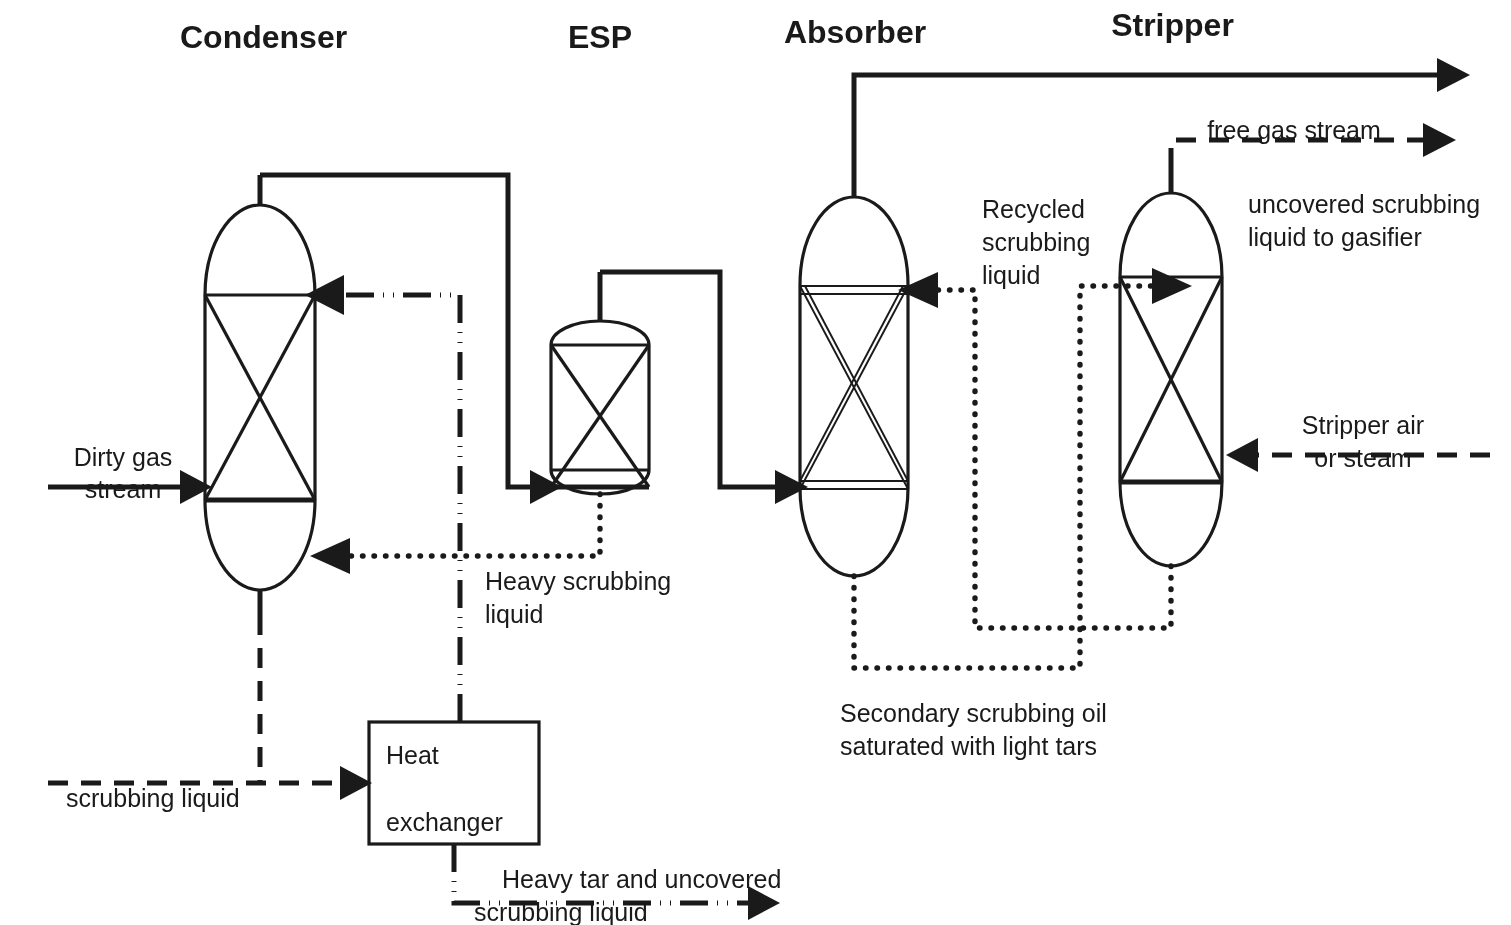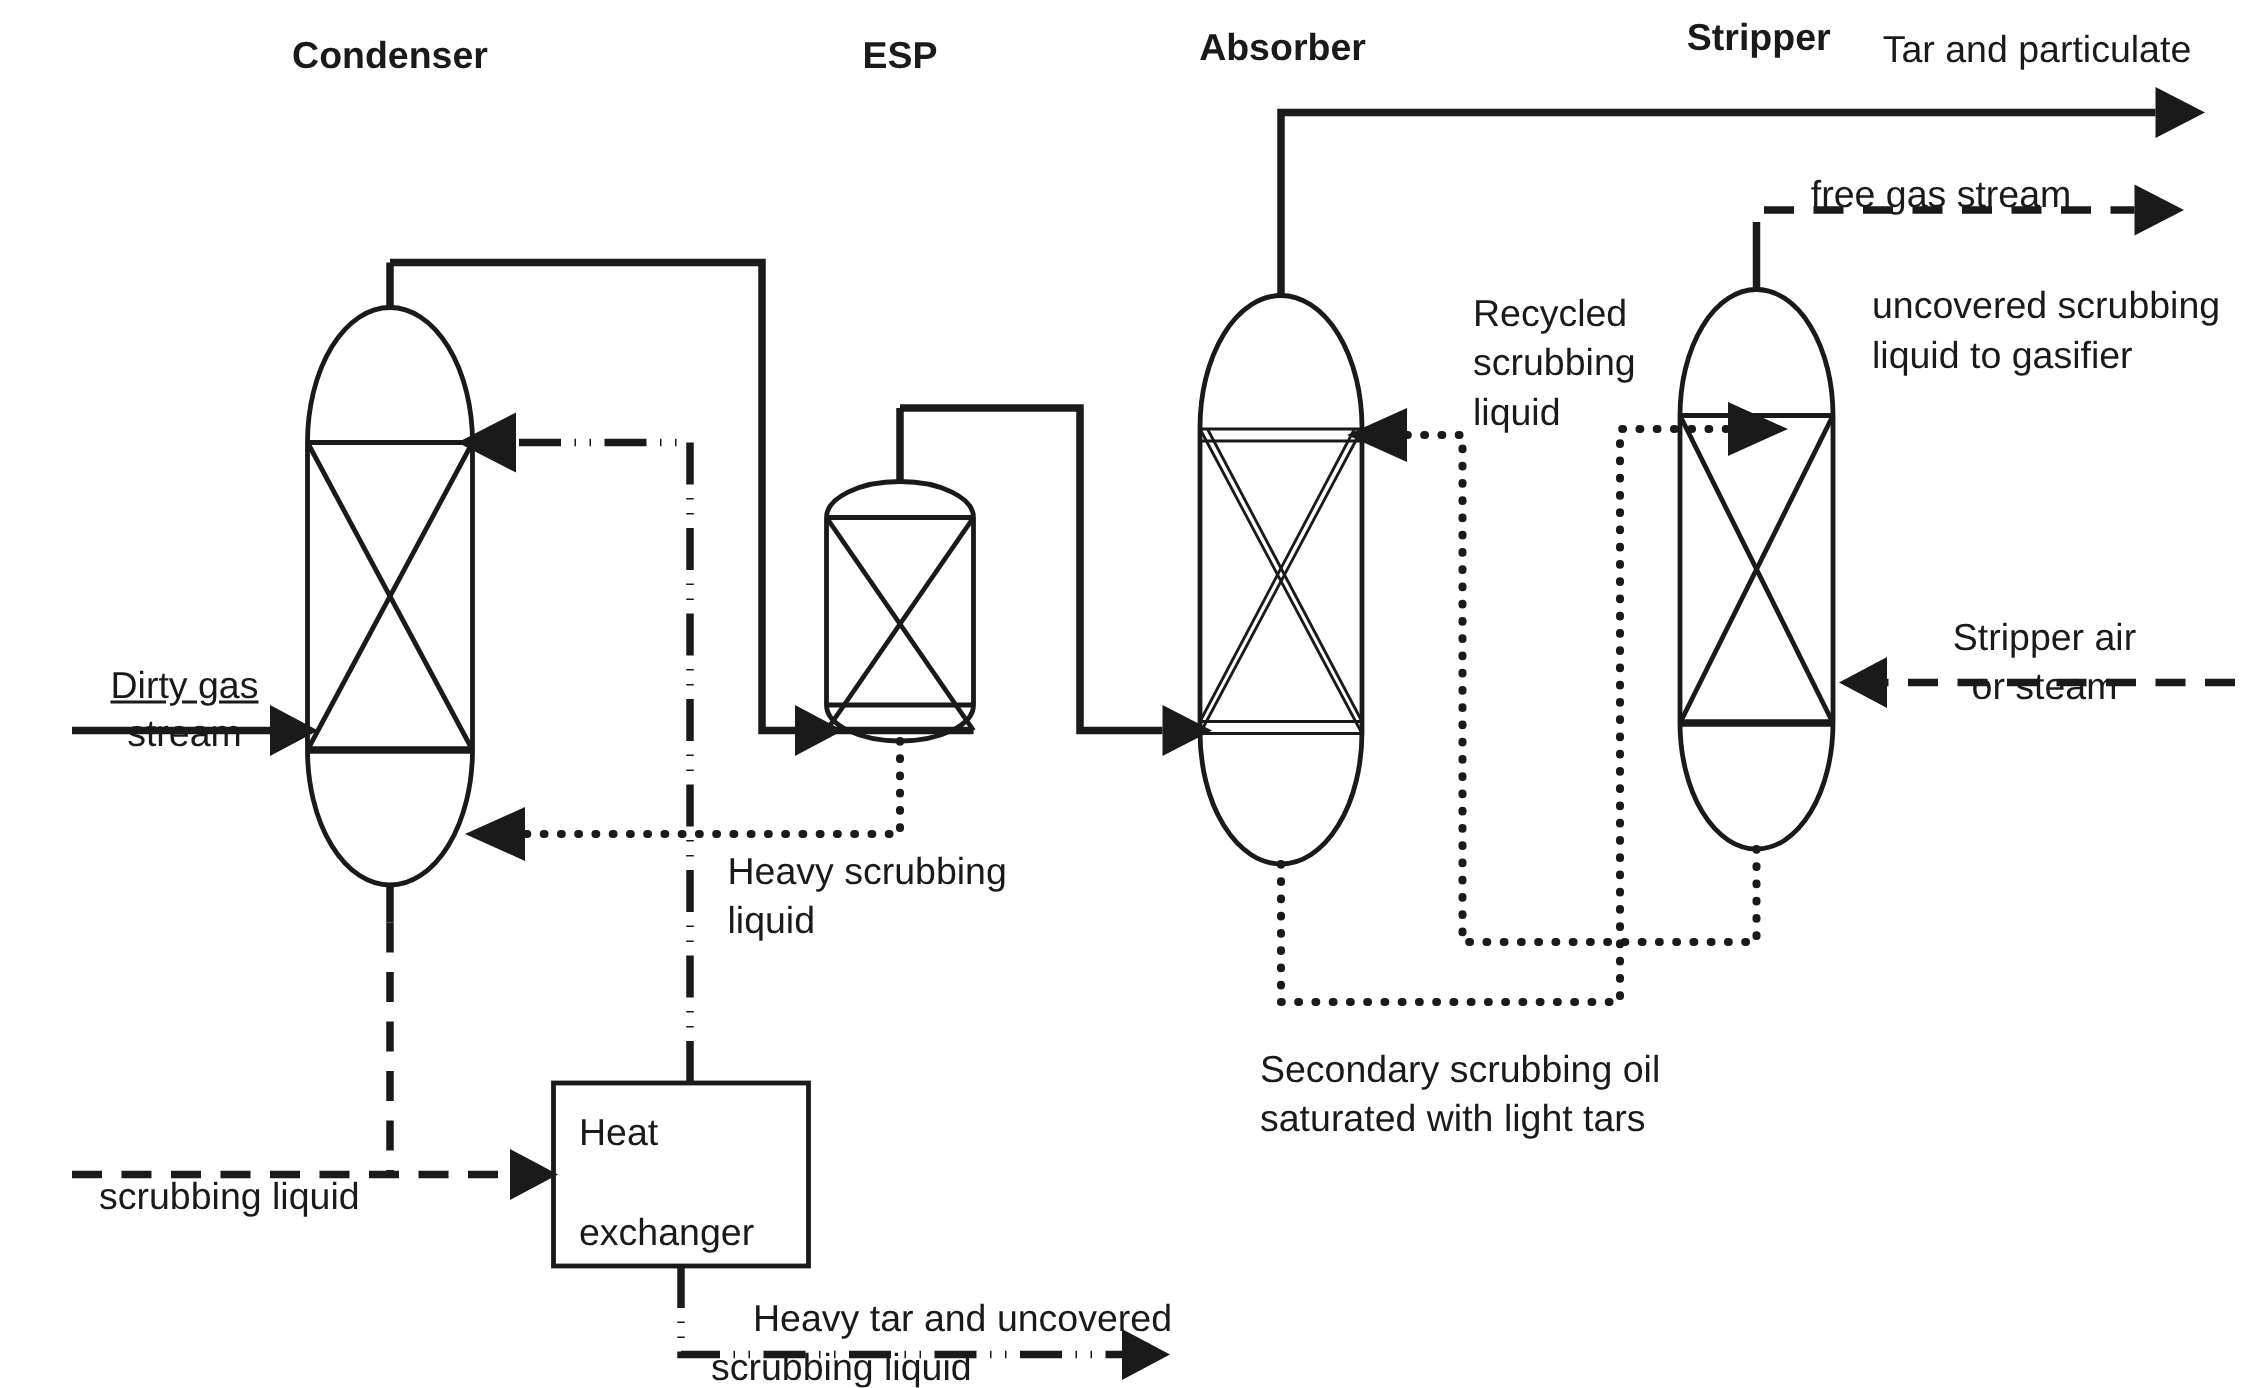--- a/index.html
+++ b/index.html
@@ -25,21 +25,21 @@
   
   .lbl{
     position:absolute;
     font-family:"Liberation Sans", sans-serif;
     font-size:25px;line-height:31px;
     color:#1a1a1a;white-space:pre;
   }
   .hdr{
     position:absolute;
     font-family:"Liberation Sans", sans-serif;
-    font-size:25px;font-weight:bold;line-height:30px;
+    font-size:32px;font-weight:bold;line-height:30px;
     color:#1a1a1a;white-space:pre;
   }
   .ta-c{text-align:center;}
 </style>
 </head>
 <body>
 
 <div id="stage">
 
   <svg id="pfd" viewBox="0 0 1511 925">
@@ -185,24 +185,23 @@
       <path class="dotted" d="M854,576 L854,668 L1080,668 L1080,286 L1152,286"></path>
       <path class="arrow" d="M1152,268 L1192,286 L1152,304 Z"></path>
     </g>
   </svg>
 
   <div class="hdr ta-c" style="left:180px;top:22px;width:160px;">Condenser</div>
   <div class="hdr ta-c" style="left:540px;top:22px;width:120px;">ESP</div>
   <div class="hdr ta-c" style="left:770px;top:17px;width:170px;">Absorber</div>
   <div class="hdr ta-c" style="left:1090px;top:10px;width:165px;">Stripper</div>
 
-  <div class="lbl ta-c" style="left:48px;top:442px;width:150px;text-decoration:underline;">Dirty gas</div>
+  <div class="lbl ta-c" style="left:48px;top:442px;width:150px;">Dirty gas</div>
   <div class="lbl ta-c" style="left:48px;top:474px;width:150px;">stream</div>
 
-  <div class="lbl ta-c" style="left:1228px;top:18px;width:260px;">Tar and particulate</div>
   <div class="lbl ta-c" style="left:1164px;top:73px;width:260px;margin-top:42px;">free gas stream</div>
 
   <div class="lbl" style="left:1248px;top:189px;width:263px;">uncovered scrubbing</div>
   <div class="lbl" style="left:1248px;top:222px;width:263px;">liquid to gasifier</div>
 
   <div class="lbl" style="left:982px;top:194px;width:130px;">Recycled</div>
   <div class="lbl" style="left:982px;top:227px;width:140px;">scrubbing</div>
   <div class="lbl" style="left:982px;top:260px;width:130px;">liquid</div>
 
   <div class="lbl" style="left:485px;top:566px;width:230px;">Heavy scrubbing</div>

